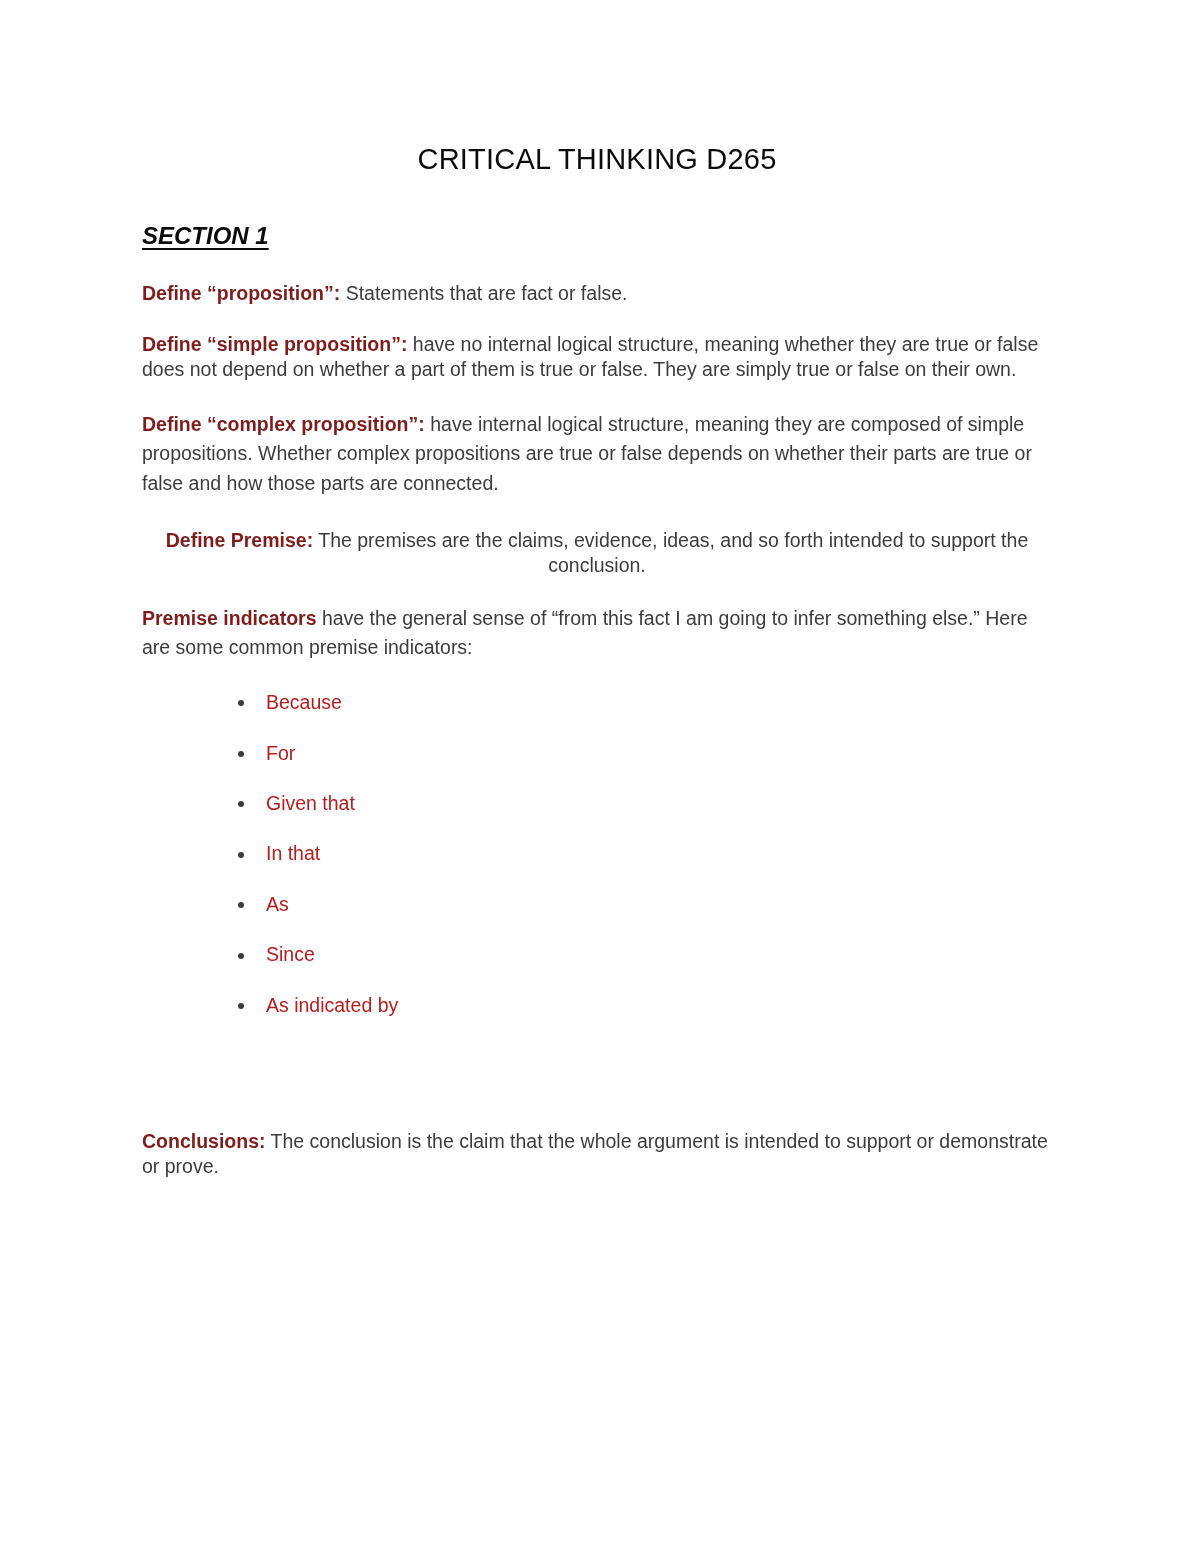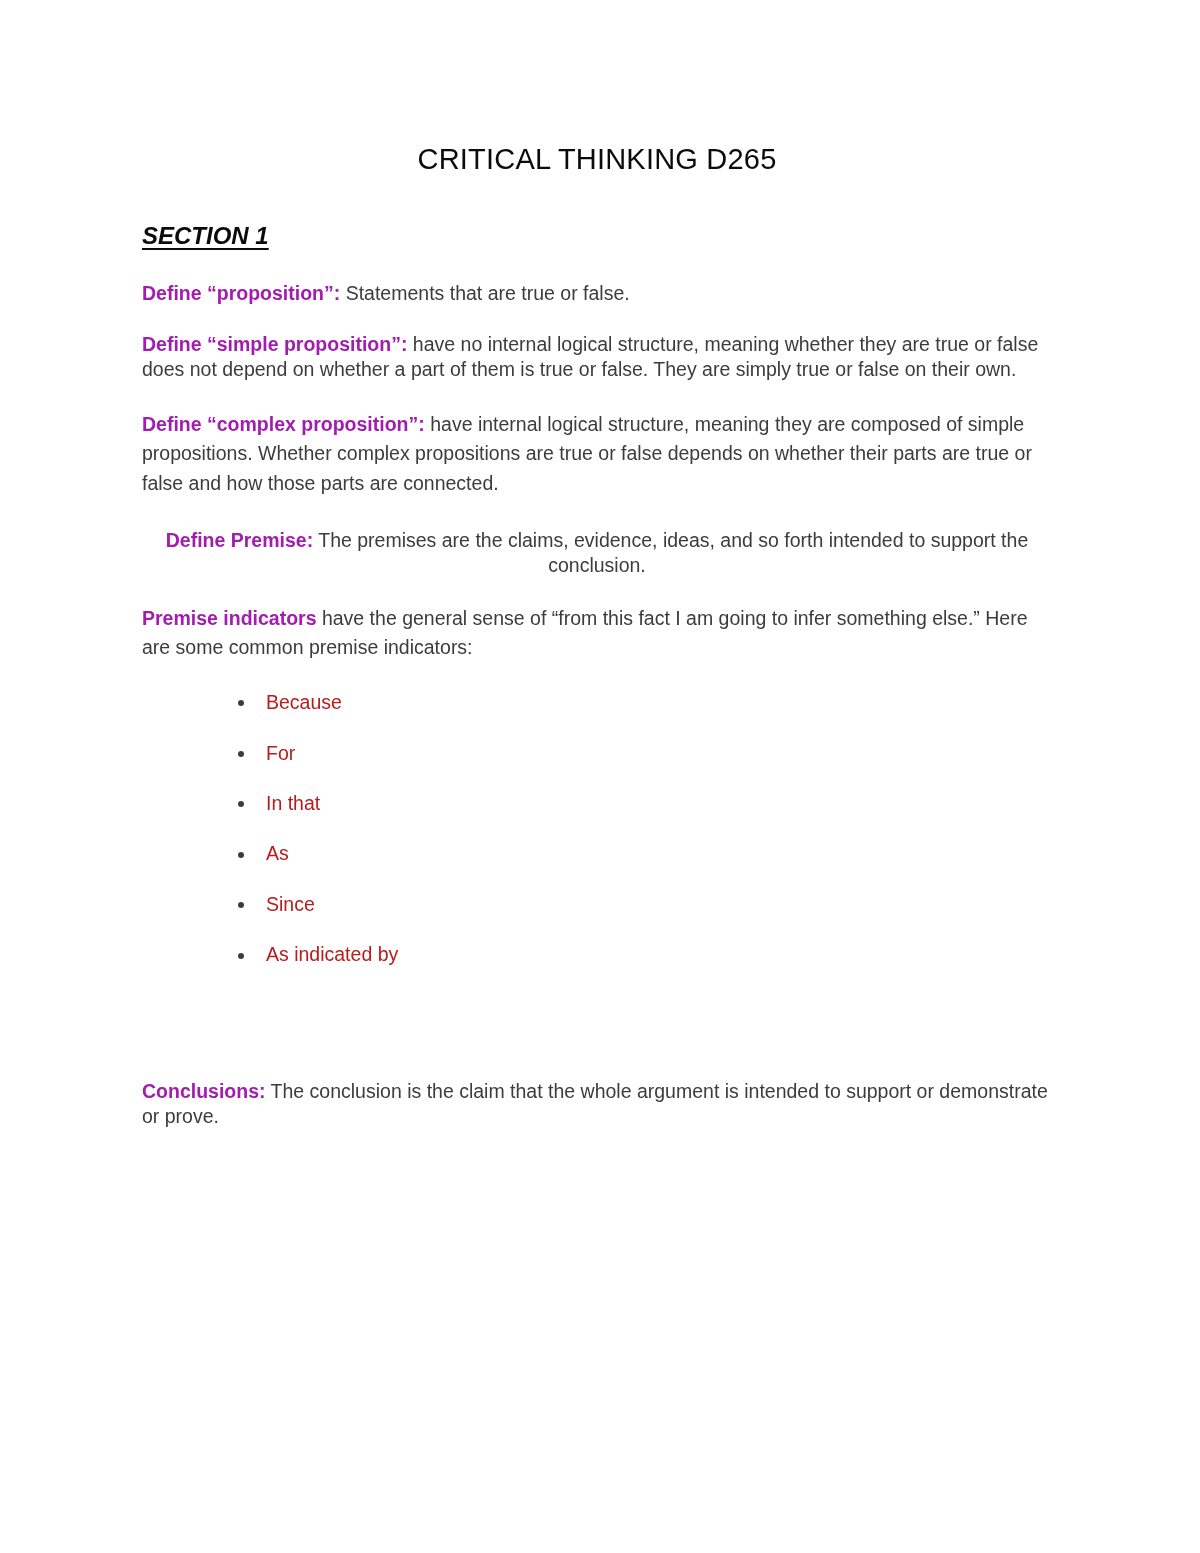--- a/index.html
+++ b/index.html
@@ -56,21 +56,21 @@
     margin: 0;
     color: #3c3c3c;
     font-size: 19.5px;
     line-height: 1.5;
   }
   .para.tight {
     line-height: 1.28;
   }
   .para .lbl {
     font-weight: 700;
-    color: #a21caf;
+    color: #7f1d1d;
   }
 
   .p-prop      { padding-top: 30px; }
   .p-nonprop   { padding-top: 25px; }
   .p-simple    { padding-top: 26px; }
   .p-complex   { padding-top: 28px; }
   .p-premise   { padding-top: 30px; text-align: center; }
   .p-indicator { padding-top: 26px; }
   .p-conclusion{ padding-top: 84px; }
 
@@ -106,21 +106,21 @@
 <div class="page">
   <div class="content">
 
     <h1 class="doc-title">CRITICAL THINKING D265</h1>
 
     <div class="section-heading">
       <span class="section-heading-inner">SECTION 1</span>
     </div>
 
     <p class="para tight p-prop">
-      <span class="lbl">Define “proposition”:</span><span> Statements that are true or false.</span>
+      <span class="lbl">Define “proposition”:</span><span> Statements that are fact or false.</span>
     </p>
 
 
     <p class="para tight p-simple">
       <span class="lbl">Define “simple proposition”:</span><span> have no internal logical structure, meaning whether they are true or false does not depend on whether a part of them is true or false. They are simply true or false on their own.</span>
     </p>
 
     <p class="para p-complex">
       <span class="lbl">Define “complex proposition”:</span><span> have internal logical structure, meaning they are composed of simple propositions. Whether complex propositions are true or false depends on whether their parts are true or false and how those parts are connected.</span>
     </p>
@@ -129,20 +129,21 @@
       <span class="lbl">Define Premise:</span><span> The premises are the claims, evidence, ideas, and so forth intended to support the conclusion.</span>
     </p>
 
     <p class="para p-indicator">
       <span class="lbl">Premise indicators</span><span> have the general sense of “from this fact I am going to infer something else.” Here are some common premise indicators:</span>
     </p>
 
     <ul class="bullet-list">
       <li><span class="dot"></span><span class="txt">Because</span></li>
       <li><span class="dot"></span><span class="txt">For</span></li>
+      <li><span class="dot"></span><span class="txt">Given that</span></li>
       <li><span class="dot"></span><span class="txt">In that</span></li>
       <li><span class="dot"></span><span class="txt">As</span></li>
       <li><span class="dot"></span><span class="txt">Since</span></li>
       <li><span class="dot"></span><span class="txt">As indicated by</span></li>
     </ul>
 
     <p class="para tight p-conclusion">
       <span class="lbl">Conclusions:</span><span> The conclusion is the claim that the whole argument is intended to support or demonstrate or prove.</span>
     </p>
 

